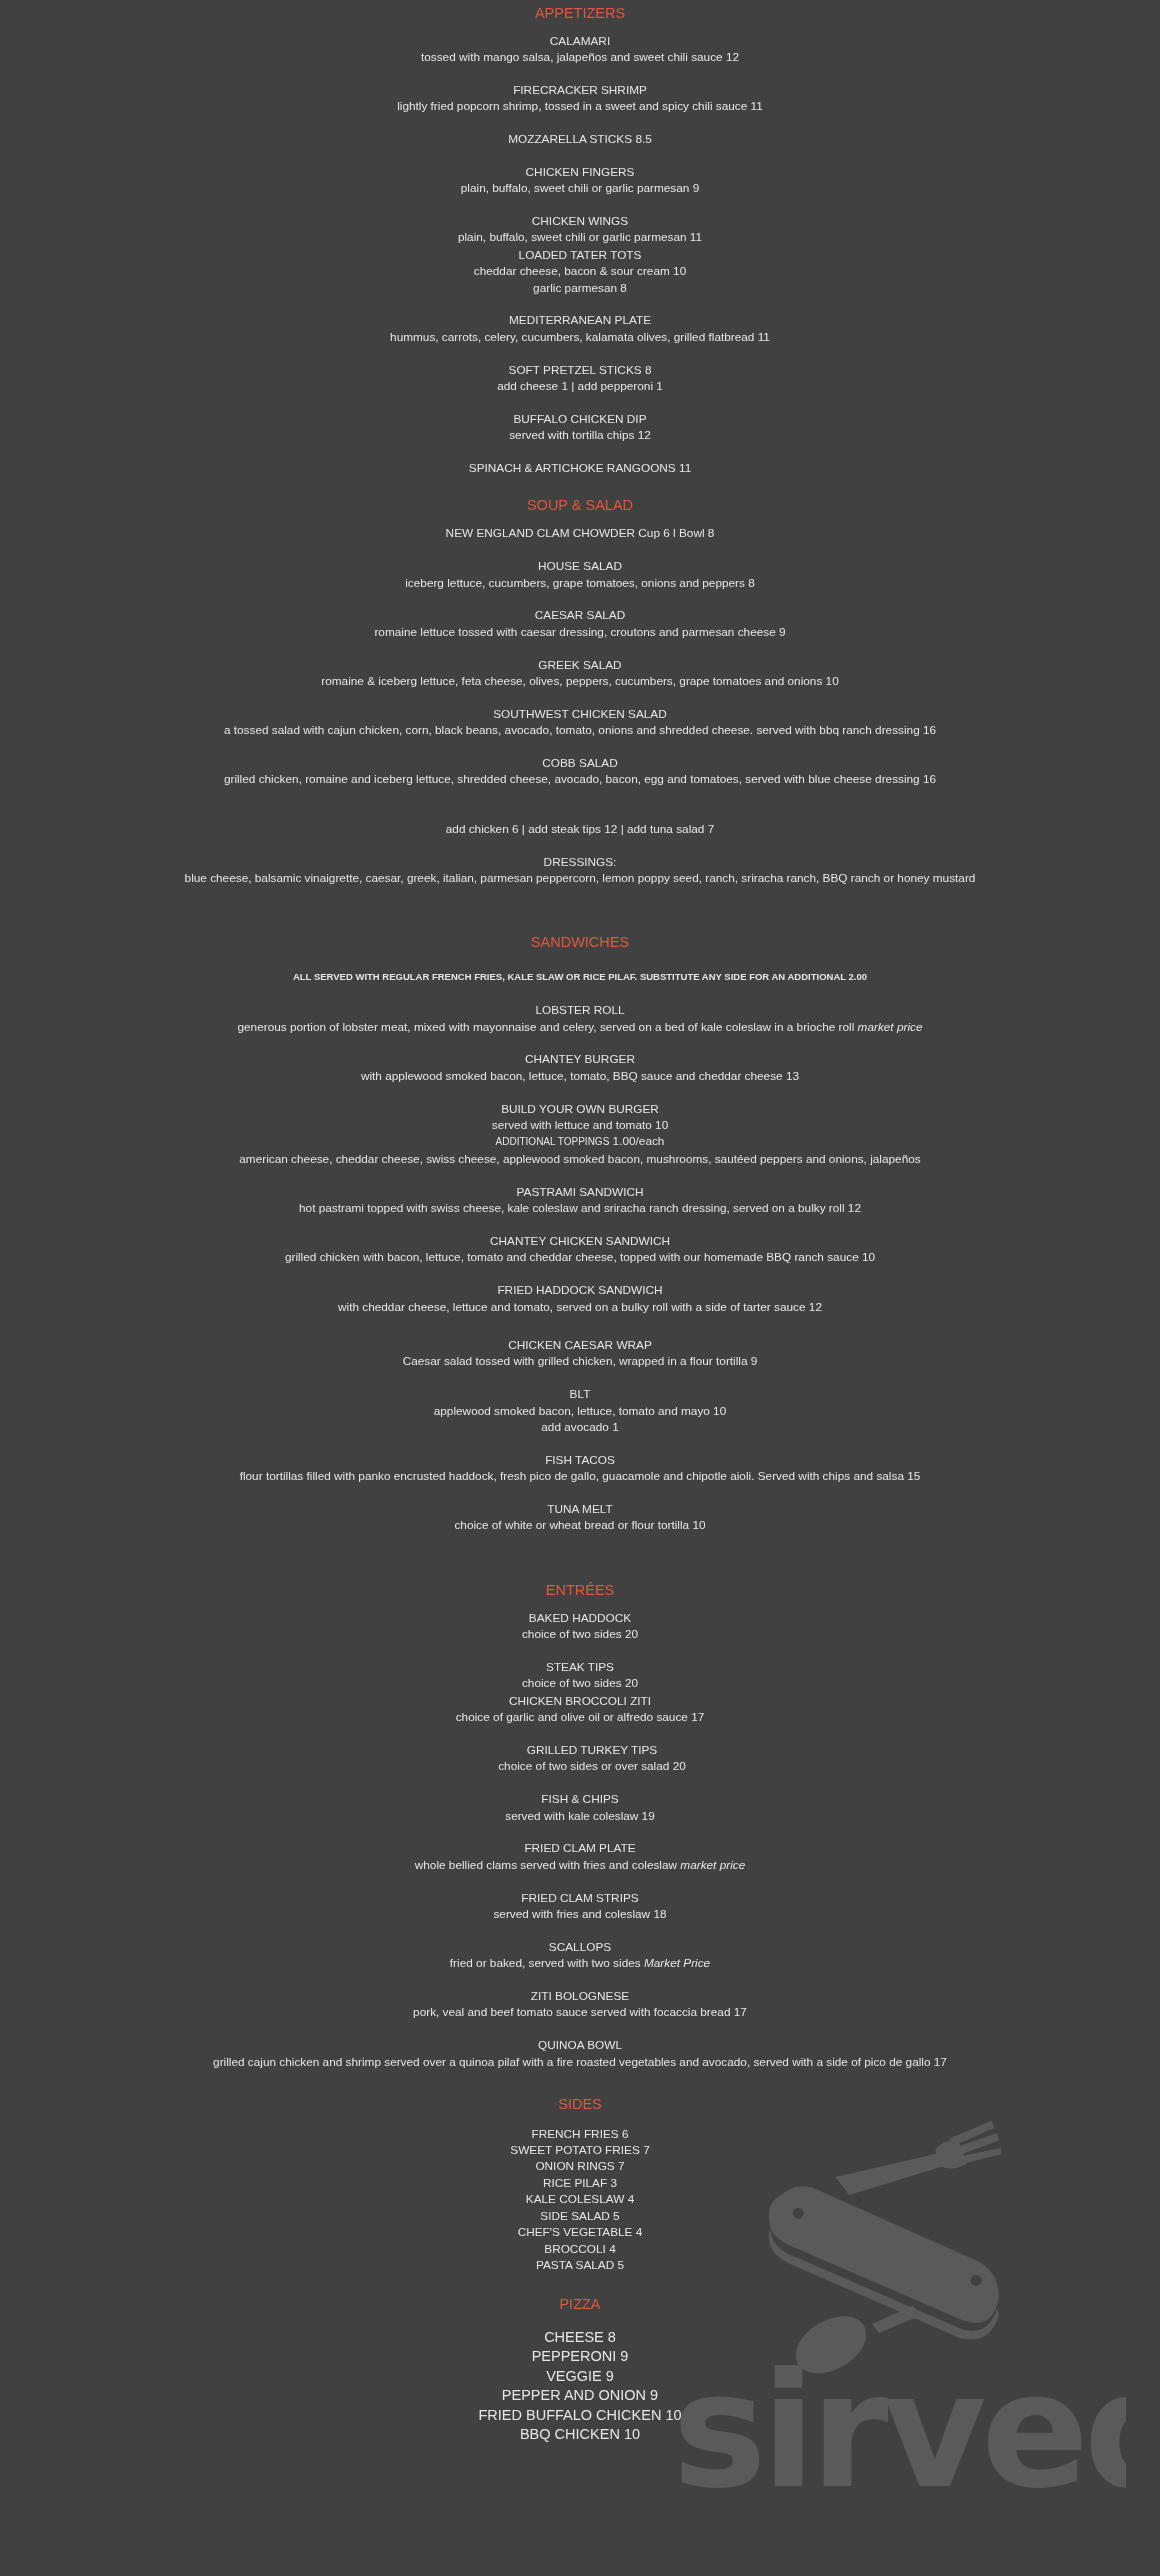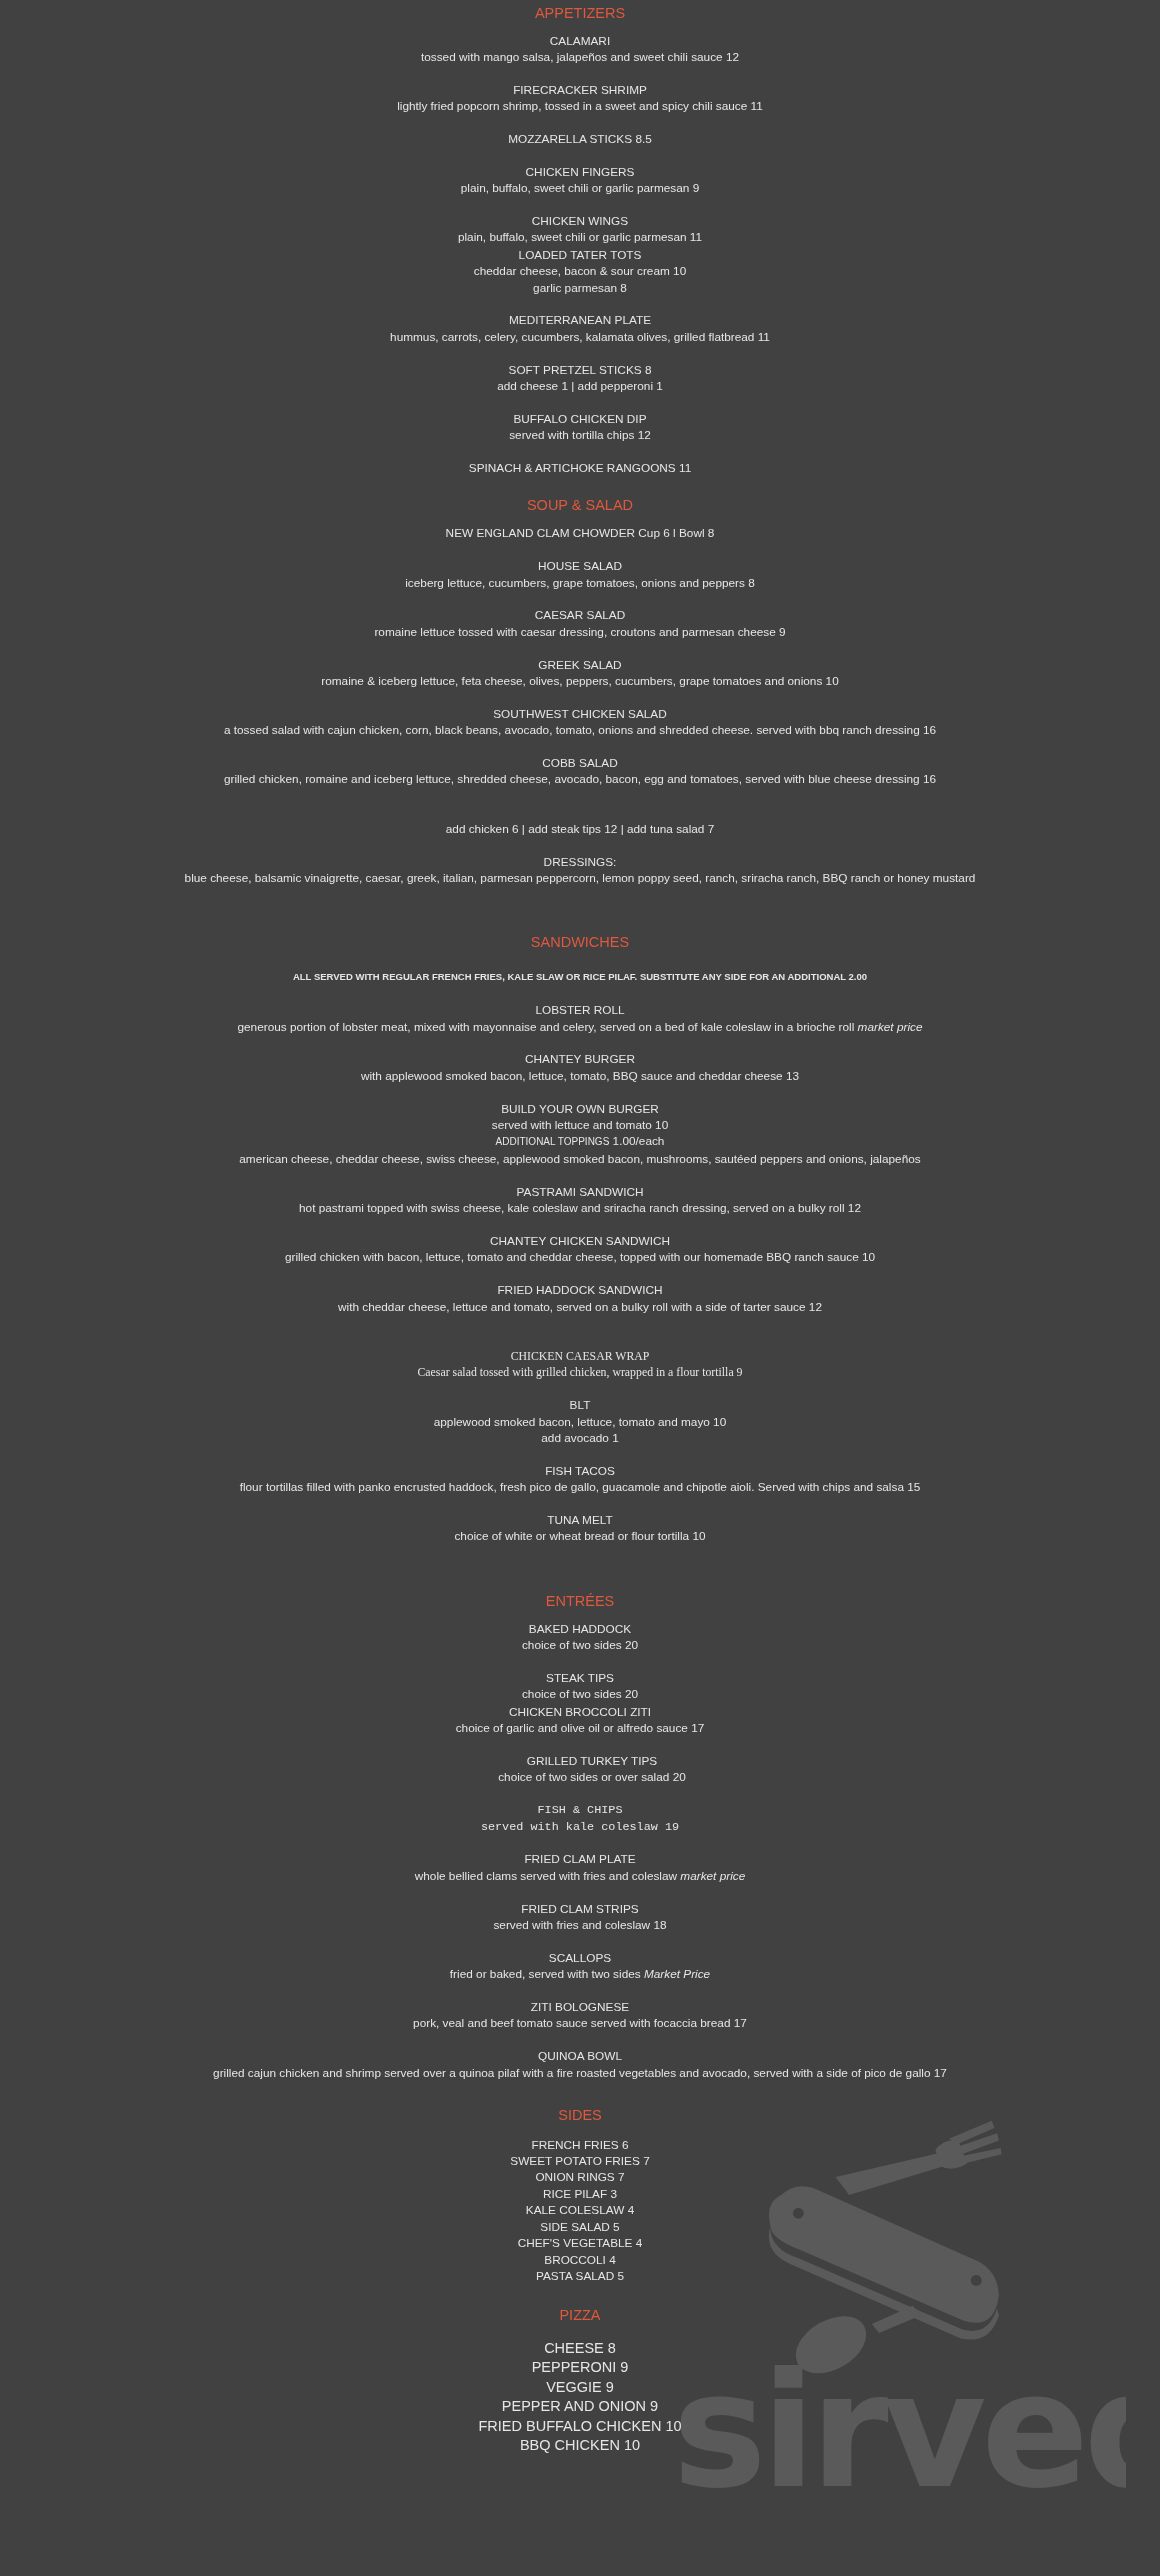--- a/index.html
+++ b/index.html
@@ -177,21 +177,21 @@
           <span class="item-line">hot pastrami topped with swiss cheese, kale coleslaw and sriracha ranch dressing, served on a bulky roll 12</span>
         </div>
         <div class="item" style="margin-top: 16.4px;">
           <span class="item-name">CHANTEY CHICKEN SANDWICH</span>
           <span class="item-line">grilled chicken with bacon, lettuce, tomato and cheddar cheese, topped with our homemade BBQ ranch sauce 10</span>
         </div>
         <div class="item" style="margin-top: 16.4px;">
           <span class="item-name">FRIED HADDOCK SANDWICH</span>
           <span class="item-line">with cheddar cheese, lettuce and tomato, served on a bulky roll with a side of tarter sauce 12</span>
         </div>
-        <div class="item" style="margin-top: 33px; font-family: Liberation Serif, serif;">
+        <div class="item" style="margin-top: 22px;">
           <span class="item-name">CHICKEN CAESAR WRAP</span>
           <span class="item-line">Caesar salad tossed with grilled chicken, wrapped in a flour tortilla 9</span>
         </div>
         <div class="item" style="margin-top: 16.4px;">
           <span class="item-name">BLT</span>
           <span class="item-line">applewood smoked bacon, lettuce, tomato and mayo 10</span>
           <span class="item-line">add avocado 1</span>
         </div>
         <div class="item" style="margin-top: 16.4px;">
           <span class="item-name">FISH TACOS</span>
@@ -216,21 +216,21 @@
           <span class="item-line"><span>choice of two sides 20</span></span>
         </div>
         <div class="item" style="margin-top: 1px;">
           <span class="item-name">CHICKEN BROCCOLI ZITI</span>
           <span class="item-line"><span>choice of garlic and olive oil or alfredo sauce 17</span></span>
         </div>
         <div class="item" style="margin-top: 16.4px; padding-left: 24px;">
           <span class="item-name">GRILLED TURKEY TIPS</span>
           <span class="item-line"><span>choice of two sides or over salad 20</span></span>
         </div>
-        <div class="item" style="margin-top: 16.4px; font-family: Liberation Mono, monospace;">
+        <div class="item" style="margin-top: 16.4px;">
           <span class="item-name">FISH &amp; CHIPS</span>
           <span class="item-line"><span>served with kale coleslaw 19</span></span>
         </div>
         <div class="item" style="margin-top: 16.4px;">
           <span class="item-name">FRIED CLAM PLATE</span>
           <span class="item-line"><span>whole bellied clams served with fries and coleslaw  </span><span class="mp">market price</span></span>
         </div>
         <div class="item" style="margin-top: 16.4px;">
           <span class="item-name">FRIED CLAM STRIPS</span>
           <span class="item-line"><span>served with fries and coleslaw  18</span></span>

